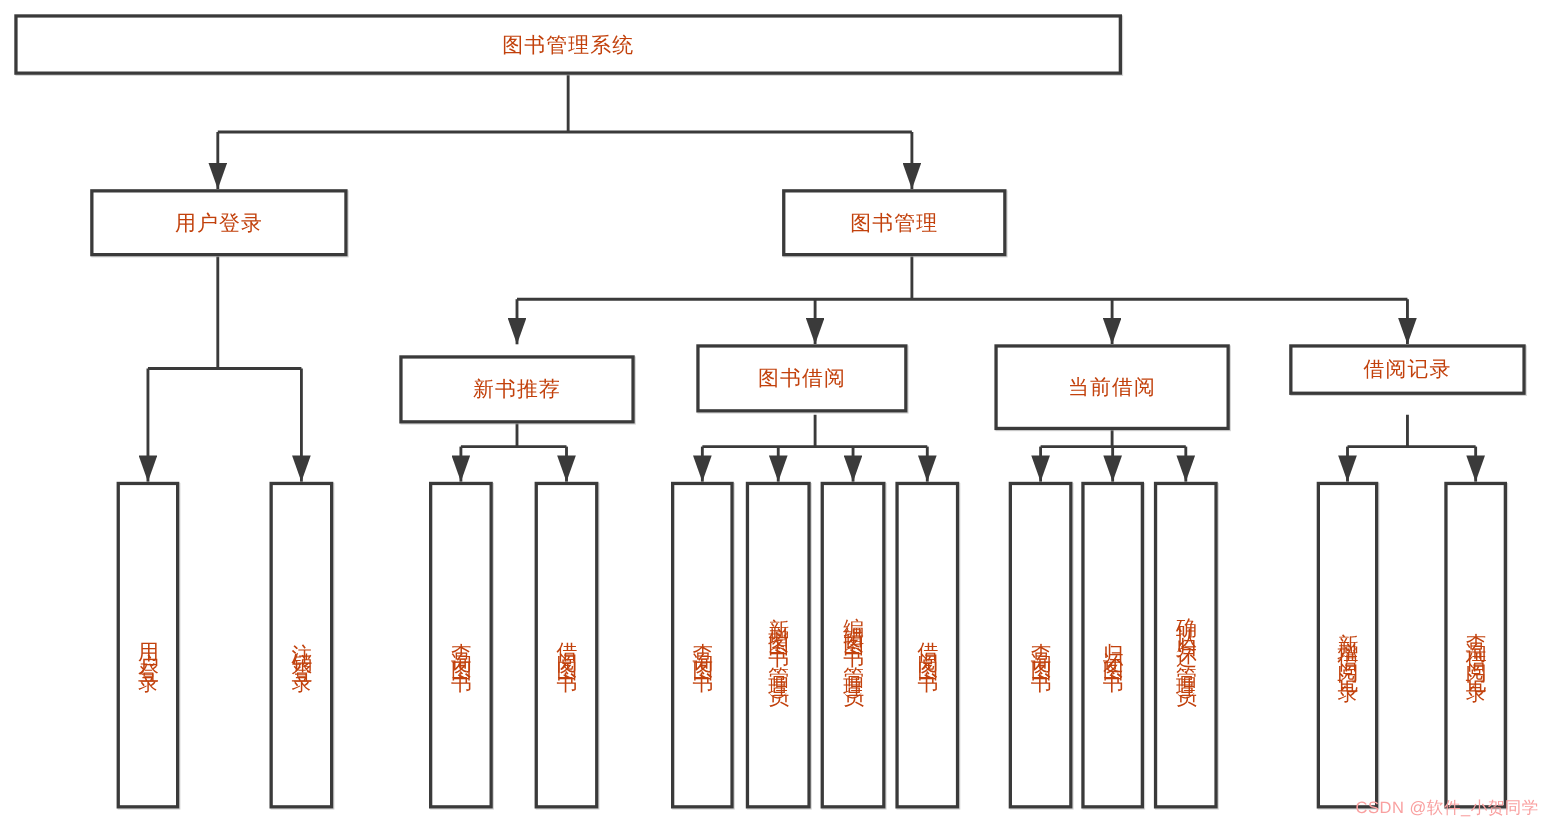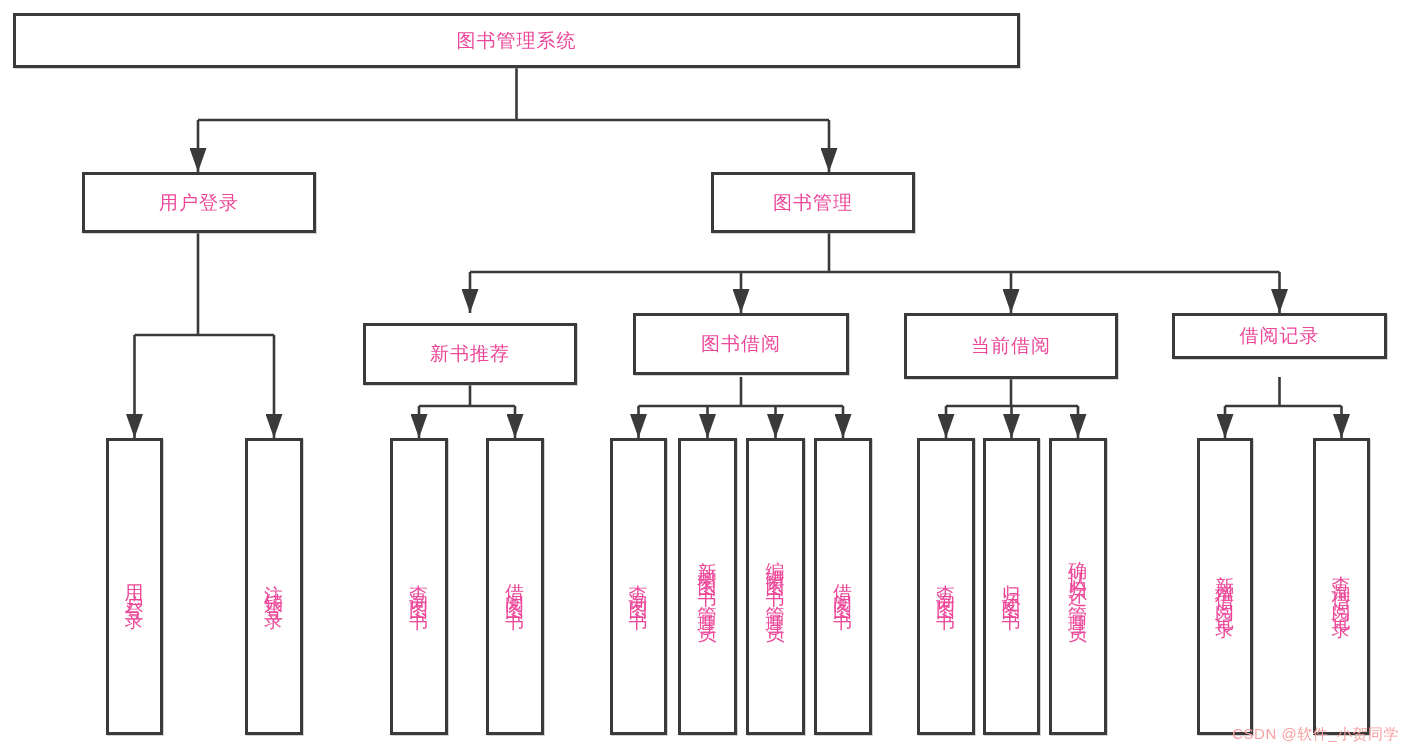--- a/index.html
+++ b/index.html
@@ -10,40 +10,40 @@
     font-family:"Liberation Sans","DejaVu Sans",sans-serif;
     overflow:hidden;
   }
   #wires{position:absolute;left:0;top:0;width:1405px;height:747px;z-index:1;}
   .box{
     position:absolute;
     background:#ffffff;
     border:3px solid #3a3a3a;
     box-sizing:border-box;
     display:flex;align-items:center;justify-content:center;
-    color:#ec4899;
+    color:#c2410c;
     z-index:2;
     box-shadow:1px 1px 0 rgba(160,160,160,.45);
   }
   .hlabel{font-size:19px;letter-spacing:1px;white-space:nowrap;}
   .vlabel{
     writing-mode:vertical-rl;
     text-orientation:mixed;
     font-size:19px;
     letter-spacing:9px;
     line-height:1;
     white-space:nowrap;
   }
   
   .root   {left:13px;  top:13px;  width:1007px; height:55px;}
   .n-ulog {left:82px;  top:172px; width:234px;  height:61px;}
   .n-bmgt {left:711px; top:172px; width:204px;  height:61px;}
   .n-nrec {left:363px; top:323px; width:214px;  height:62px;justify-content:center;}
-  .n-bbor {left:633px; top:313px; width:216px;  height:62px;}
-  .n-cbor {left:904px; top:313px; width:214px;  height:66px;}
+  .n-bbor {left:633px; top:313px; width:192px;  height:62px;}
+  .n-cbor {left:904px; top:313px; width:214px;  height:78px;}
   .n-brec {left:1172px;top:313px; width:215px;  height:46px;}
   .leaf{top:438px;height:297px;}
   .l1 {left:106px; width:57px;}
   .l2 {left:245px; width:58px;}
   .l3 {left:390px; width:58px;}
   .l4 {left:486px; width:58px;}
   .l5 {left:610px; width:57px;}
   .l6 {left:678px; width:59px;}
   .l7 {left:746px; width:59px;}
   .l8 {left:814px; width:58px;}

